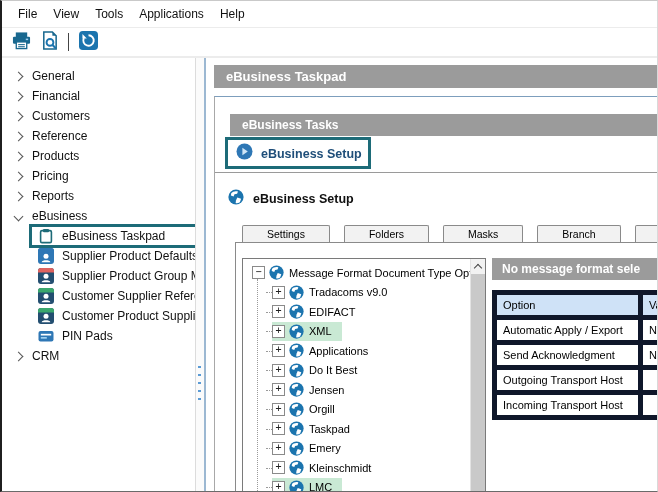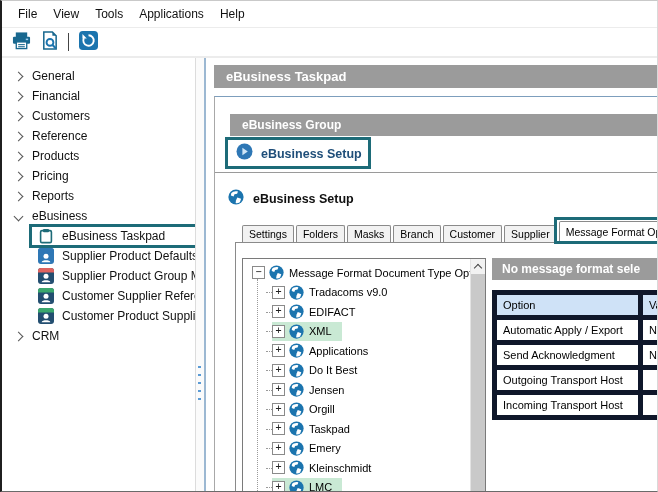--- a/index.html
+++ b/index.html
@@ -53,23 +53,23 @@
   .task-link svg{width:17px;height:17px;}
   .task-label{font-size:12.5px;font-weight:bold;color:#1f4e79;white-space:nowrap;}
   .task-link.annotated::after{content:'';position:absolute;inset:-6px -9px -5px -11px;
     border:3px solid #1d6b78;pointer-events:none;}
   .setup-region{flex:1;padding-top:16px;display:flex;flex-direction:column;overflow:hidden;}
   .setup-title{display:flex;align-items:center;gap:9px;margin-left:13px;font-size:12.5px;
     font-weight:600;color:#101010;}
   .setup-title svg{width:16px;height:16px;}
   
   .tabs{display:flex;align-items:flex-end;margin:13px 0 0 27px;height:21px;position:relative;z-index:3;flex:none;}
-  .tab{height:16px;padding:0 6px;font-size:10.5px;background:#f2f2f2;border:1px solid #8a8a8a;
+  .tab{height:16px;padding:0 24px;font-size:10.5px;background:#f2f2f2;border:1px solid #8a8a8a;
     border-bottom:none;border-radius:2px 2px 0 0;display:flex;align-items:center;
-    margin-right:2px;color:#000;white-space:nowrap;cursor:pointer;}
+    margin-right:14px;color:#000;white-space:nowrap;cursor:pointer;}
   .tab.selected{height:20px;background:#fff;position:relative;}
   .tab.selected::after{content:'';position:absolute;inset:-5px -4px -2px -6px;
     border:3px solid #1d6b78;pointer-events:none;}
   .tab-content{flex:1;border:1px solid #8a8a8a;border-bottom:none;border-right:none;
     margin-left:20px;background:#fff;display:flex;padding:15px 0 0 6px;overflow:hidden;}
   
   .tree-box{width:242px;height:320px;border:1px solid #7a7a7a;background:#fff;
     position:relative;overflow:hidden;font-size:11px;flex:none;}
   .tree{padding:4px 16px 0 9px;position:relative;}
   .vline{position:absolute;left:14px;top:20px;height:228px;border-left:1px dotted #9a9a9a;}
@@ -228,36 +228,46 @@
           <span class="side-icon">
             <svg viewBox="0 0 16 16">
               <rect width="16" height="16" rx="3" fill="#234e70"></rect>
               <path d="M0 3a3 3 0 0 1 3-3h10a3 3 0 0 1 3 3v1.6H0z" fill="#3aa76d"></path>
               <circle cx="8" cy="8.2" r="2.5" fill="#fff"></circle>
               <path d="M3.6 14.2c.6-2.6 8.2-2.6 8.8 0z" fill="#fff"></path>
             </svg>
           </span>
           <span class="side-label">Customer Product Supplier Ref</span>
         </div>
+        <div class="side-row child">
+          <span class="side-icon">
+            <svg viewBox="0 0 16 16">
+              <rect x="0.5" y="3" width="15" height="10.5" rx="2" fill="#2e77b5"></rect>
+              <rect x="2.8" y="5.8" width="10.4" height="1.7" fill="#fff"></rect>
+              <rect x="2.8" y="9" width="6" height="1.7" fill="#9fd0f0"></rect>
+            </svg>
+          </span>
+          <span class="side-label">PIN Pads</span>
+        </div>
         <div class="side-row">
           <span class="chev collapsed"></span>
           <span class="side-label">CRM</span>
         </div>
       </div>
 
     <div class="splitter">
       <div class="grip"></div>
     </div>
 
     <div class="main">
       <div class="main-title">eBusiness Taskpad</div>
 
       <div class="main-panel">
         <div class="tasks-region">
-          <div class="tasks-header">eBusiness Group</div>
+          <div class="tasks-header">eBusiness Tasks</div>
           <div class="task-link annotated">
             <span>
               <svg viewBox="0 0 17 17" width="17" height="17">
                 <circle cx="8.5" cy="8.5" r="8" fill="#2e77b5"></circle>
                 <path d="M6.4 4.8l5.4 3.7-5.4 3.7z" fill="#cfe6f7"></path>
               </svg>
             </span>
             <span class="task-label">eBusiness Setup</span>
           </div>
         </div>

